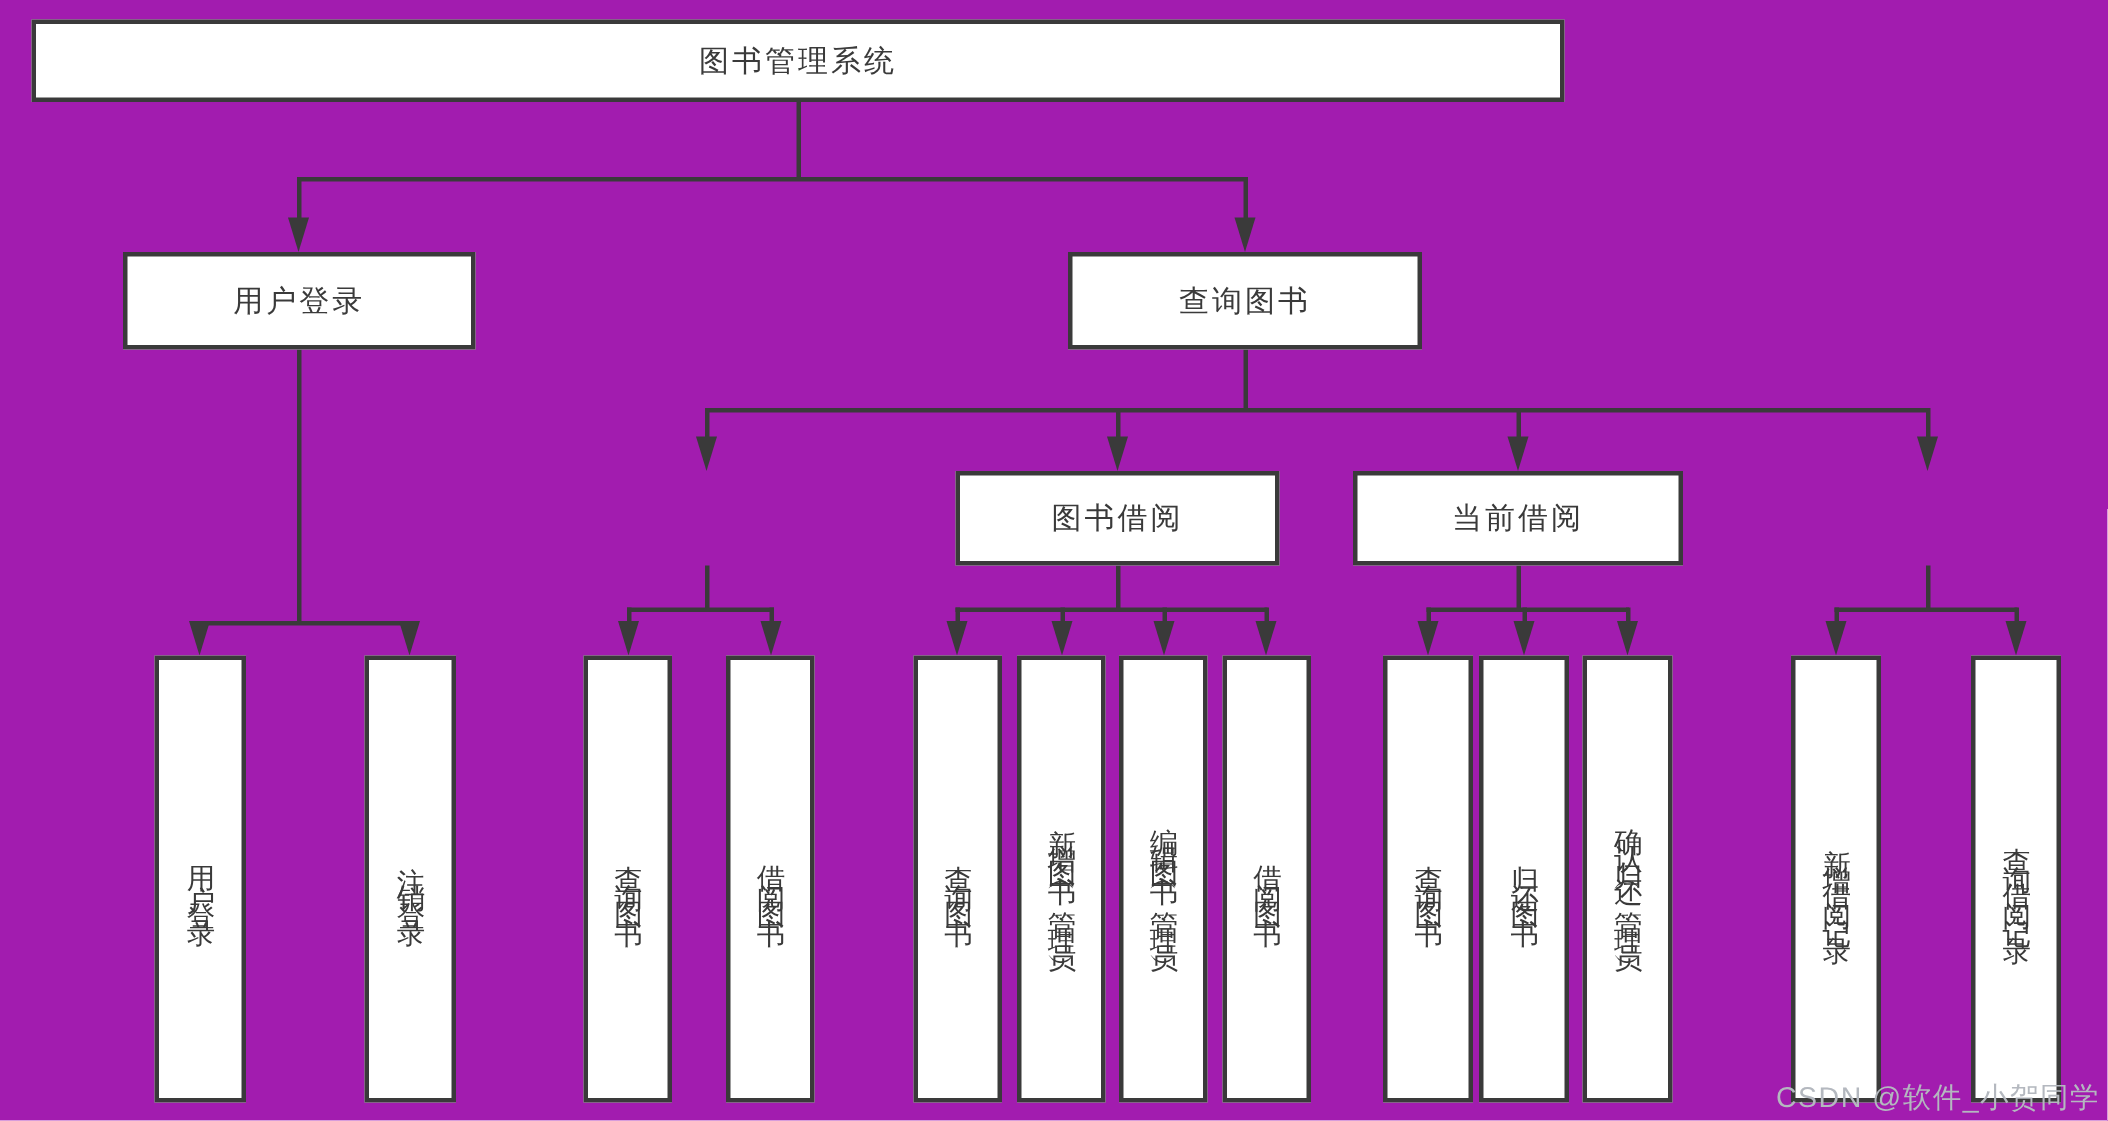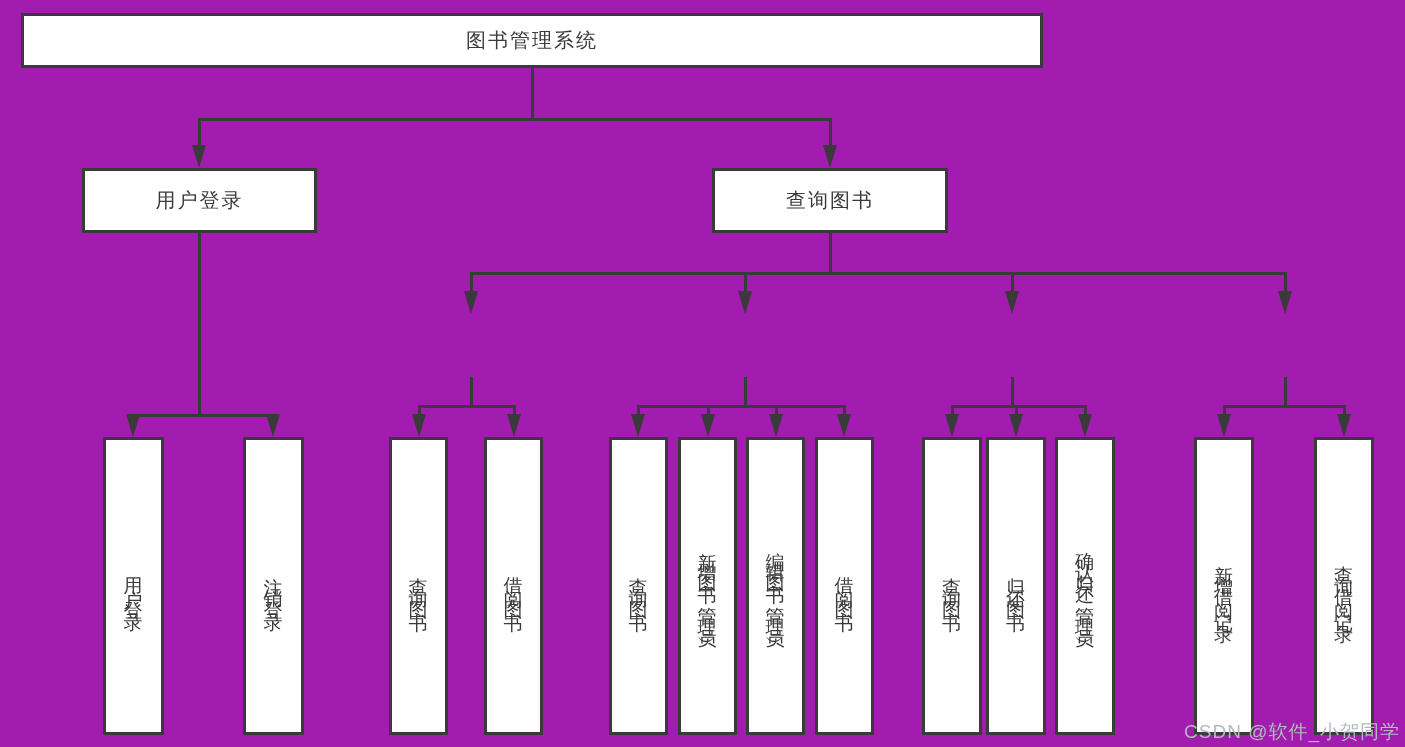--- a/index.html
+++ b/index.html
@@ -94,20 +94,26 @@
     <span class="hlabel">图书管理系统</span>
   </div>
 
   <div class="box" style="left:82px;top:168px;width:235px;height:65px">
     <span class="hlabel">用户登录</span>
   </div>
   <div class="box" style="left:712px;top:168px;width:236px;height:65px">
     <span class="hlabel">查询图书</span>
   </div>
 
+  <div class="box" style="left:637px;top:314px;width:216px;height:63px">
+    <span class="hlabel">图书借阅</span>
+  </div>
+  <div class="box" style="left:902px;top:314px;width:220px;height:63px">
+    <span class="hlabel">当前借阅</span>
+  </div>
 
   <div class="box" style="left:103px;top:437px;width:61px;height:298px">
     <span class="vtext">用户登录</span>
   </div>
   <div class="box" style="left:243px;top:437px;width:61px;height:298px">
     <span class="vtext">注销登录</span>
   </div>
 
   <div class="box" style="left:389px;top:437px;width:59px;height:298px">
     <span class="vtext">查询图书</span>

